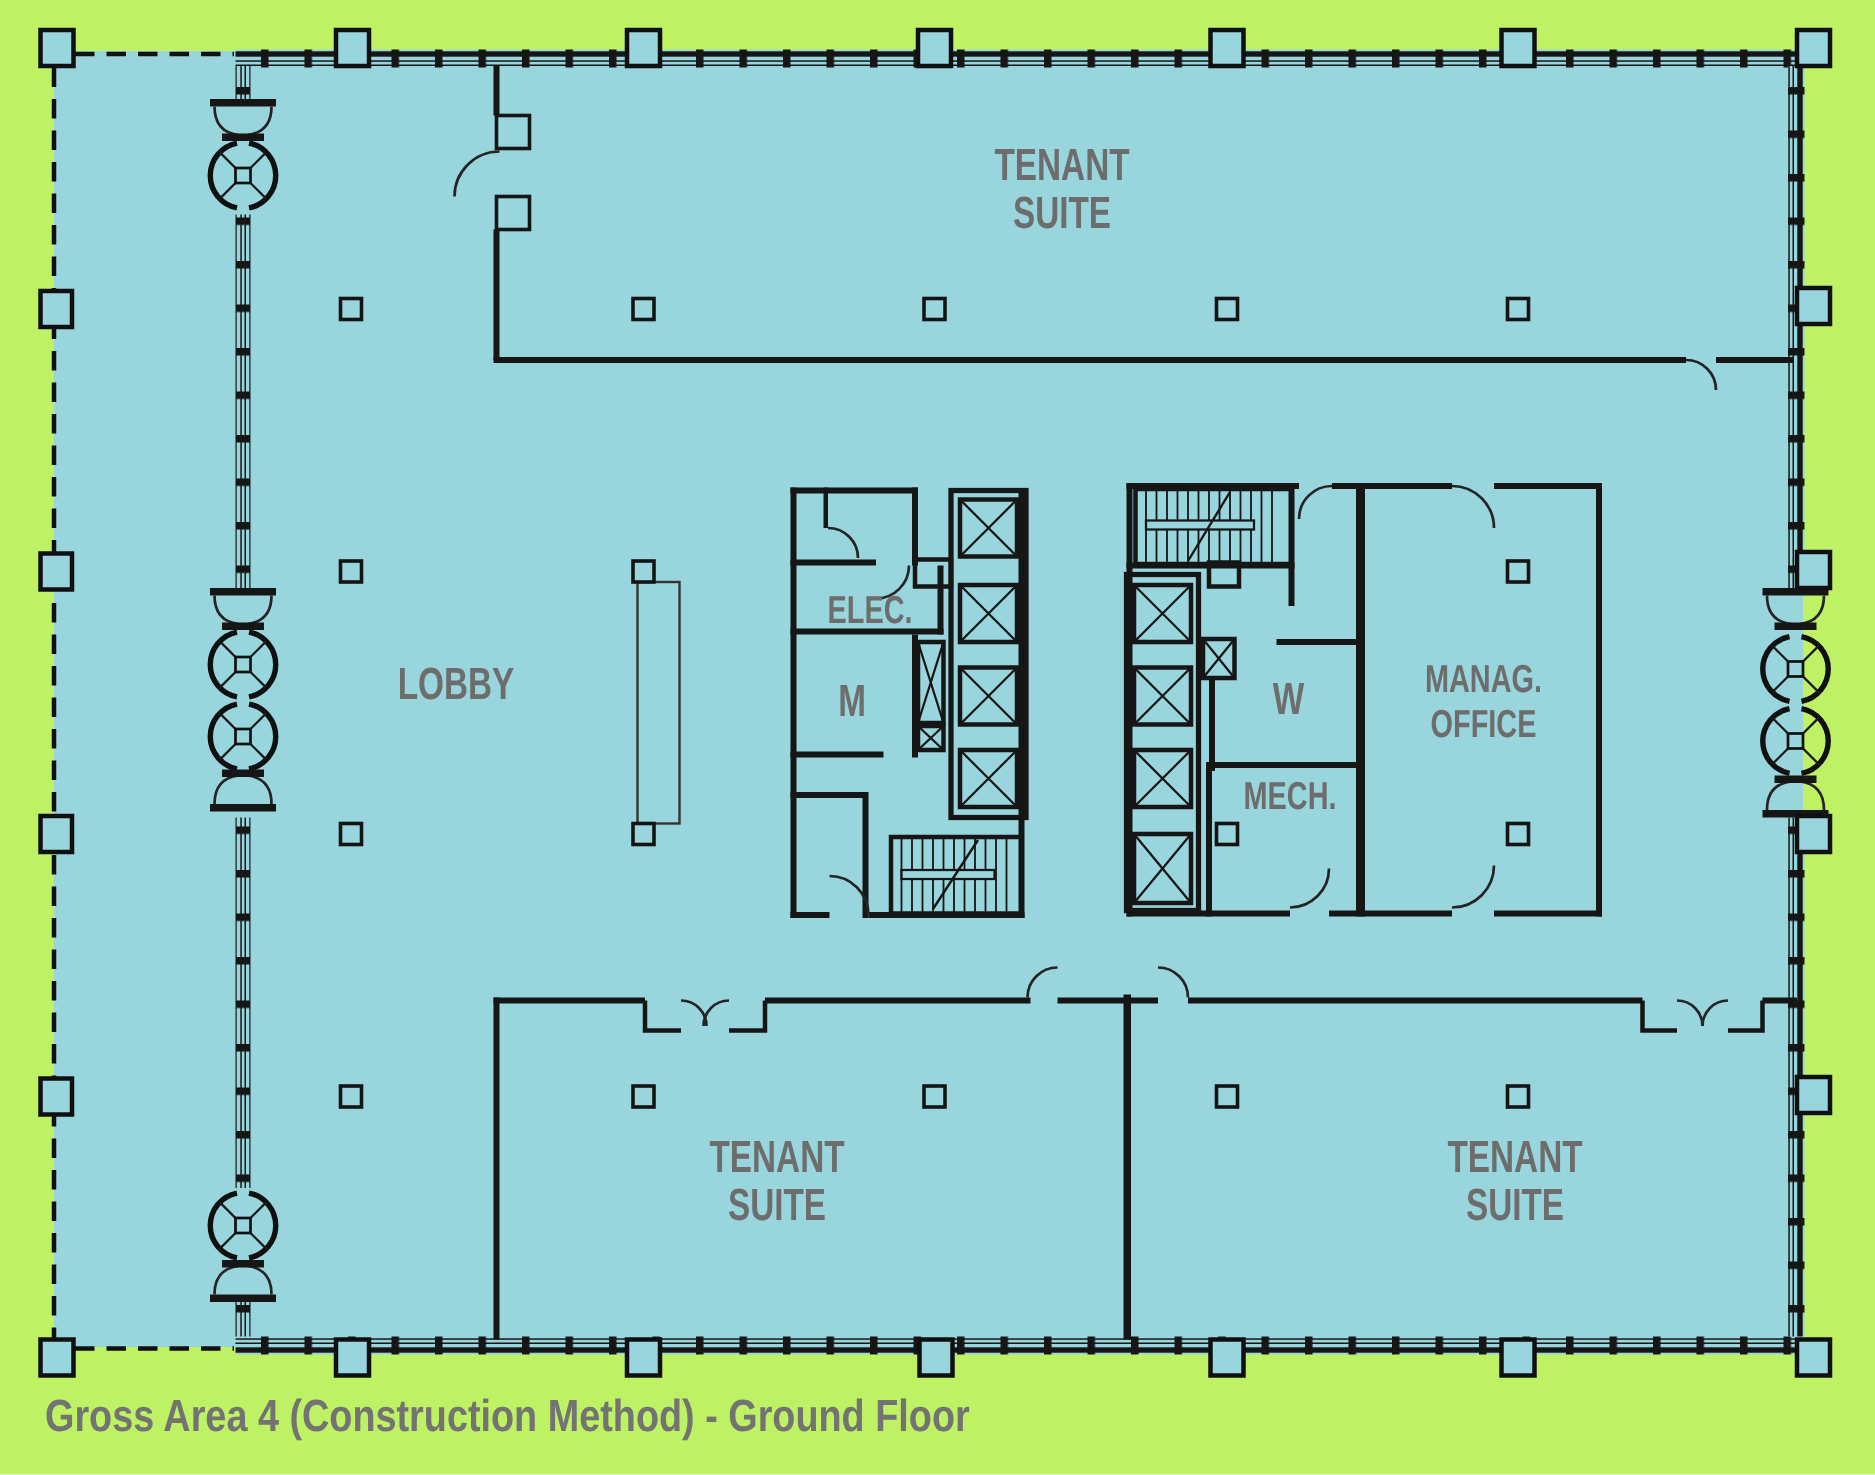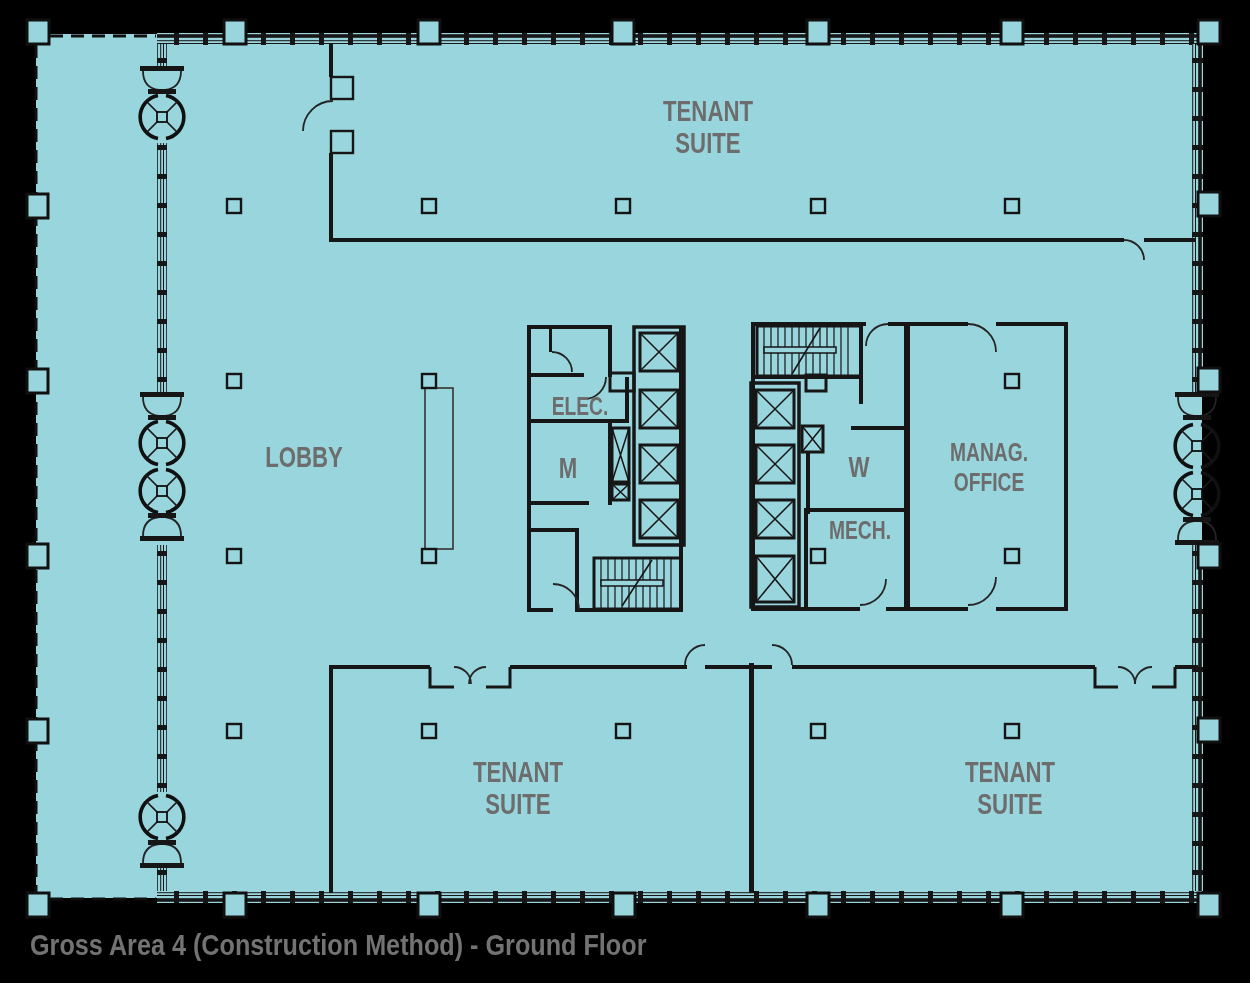--- a/index.html
+++ b/index.html
@@ -1,16 +1,16 @@
 <!DOCTYPE html>
 <html><head>
 <meta charset="utf-8">
 <style>
   html,body{margin:0;padding:0;background:#ffffff;}
-  #plan{position:relative;width:1250px;height:983px;background:#000000;
+  #plan{position:relative;width:1250px;height:983px;background:#bef264;
         font-family:"Liberation Sans",sans-serif;overflow:hidden;}
   #plan svg{position:absolute;left:0;top:0;}
   
   .w{fill:#161616;}
   .arc{fill:none;stroke:#242424;stroke-width:1.8;}
   .o3{fill:none;stroke:#161616;stroke-width:3;}
   .o35{fill:none;stroke:#161616;stroke-width:3.5;}
   .shaft{fill:#99d5dd;stroke:#161616;stroke-width:3;}
   .x{stroke:#161616;stroke-width:1.5;fill:none;}
   .tread{stroke:#161616;stroke-width:1.2;fill:none;}

